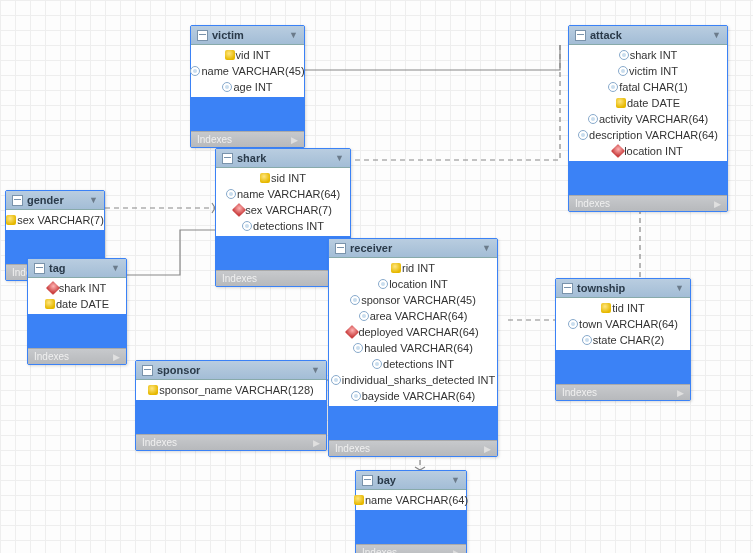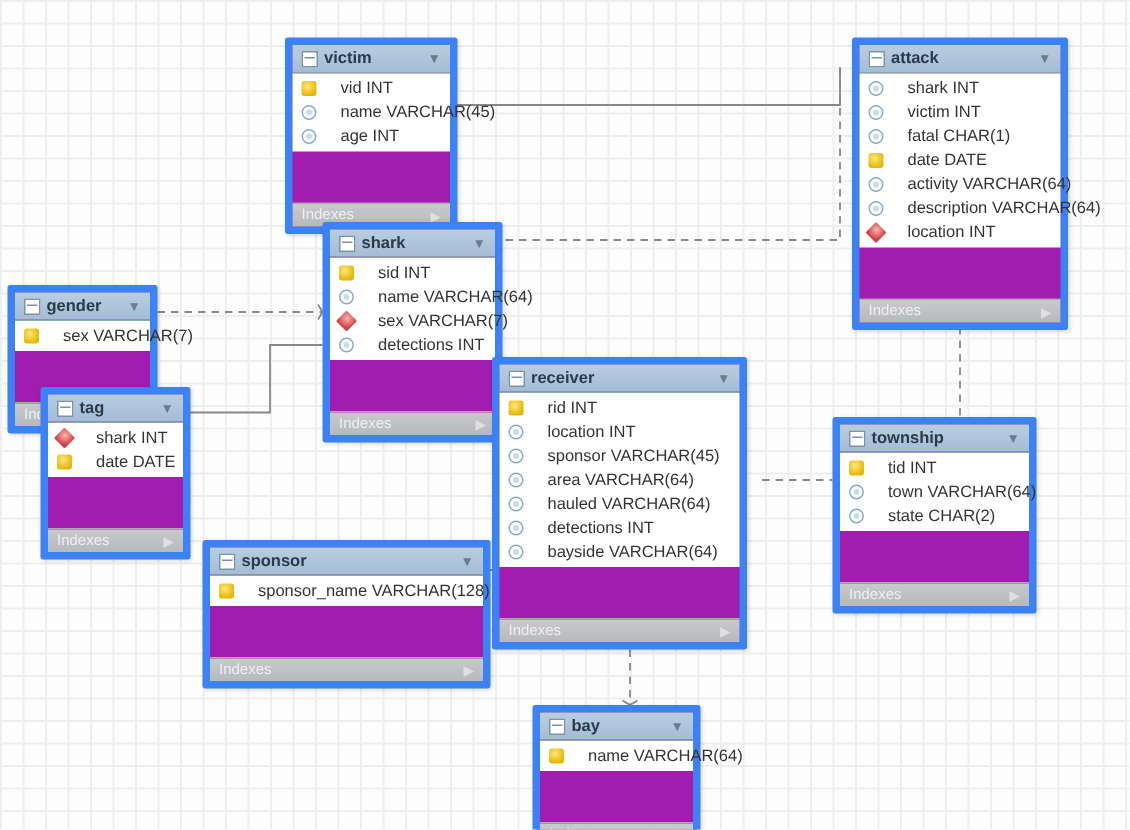--- a/index.html
+++ b/index.html
@@ -11,22 +11,22 @@
       linear-gradient(#eee 1px, transparent 1px),
       linear-gradient(90deg, #eee 1px, transparent 1px);
     background-size: 15px 15px;
     width: 753px;
     height: 553px;
     position: relative;
     overflow: hidden;
   }
   .entity {
     position: absolute;
-    background: #a21caf;
-    border: 5px solid #3b82f6;
+    background: #3b82f6;
+    border: 1px solid #3b82f6;
     border-radius: 2px;
     box-shadow: 1px 1px 3px rgba(0,0,0,0.15);
     min-width: 100px;
   }
   .entity-header {
     background: linear-gradient(#b9cde0, #a3bdd6);
     border-bottom: 1px solid #8aa;
     padding: 3px 6px;
     display: flex;
     align-items: center;
@@ -44,24 +44,25 @@
   .table-icon::before {
     content:''; position:absolute; left:1px; right:1px; top:3px; height:1px; background:#7a93ab;
   }
   .chev {
     margin-left: auto;
     color: #6b7b8b;
     font-size: 9px;
   }
   .cols { padding: 2px 0; background:#fff; }
   .col {
-    display: flex; align-items: center; gap: 16px;
+    display: flex; align-items: center; gap: 1px;
     padding: 2px 6px;
     color: #333;
     white-space: nowrap;
+    justify-content: center;
   }
   .idxs {
     background: linear-gradient(#c7c9cc, #b7b9bc);
     color: #f0f0f0;
     font-size: 10px;
     padding: 2px 6px;
     display: flex;
     align-items: center;
     border-top: 1px solid #aaa;
     margin-top: 34px;
@@ -125,21 +126,21 @@
         <span class="ico attr"></span>
         <span>age INT</span>
       </div>
   </div>
   <div class="idxs">
       <span>Indexes</span>
       <span class="chev">▶</span>
     </div>
 </div>
 
-<div class="entity" style="left:568px; top:25px; width:144px;">
+<div class="entity" style="left:568px; top:25px; width:160px;">
   <div class="entity-header">
     <span class="table-icon"></span>
     <span>attack</span>
     <span class="chev">▼</span>
   </div>
   <div class="cols">
     <div class="col">
         <span class="ico attr"></span>
         <span>shark INT</span>
       </div>
@@ -167,21 +168,21 @@
         <span class="ico fk"></span>
         <span>location INT</span>
       </div>
   </div>
   <div class="idxs">
       <span>Indexes</span>
       <span class="chev">▶</span>
     </div>
 </div>
 
-<div class="entity" style="left:215px; top:148px; width:120px;">
+<div class="entity" style="left:215px; top:148px; width:136px;">
   <div class="entity-header">
     <span class="table-icon"></span>
     <span>shark</span>
     <span class="chev">▼</span>
   </div>
   <div class="cols">
     <div class="col">
         <span class="ico pk"></span>
         <span>sid INT</span>
       </div>
@@ -279,29 +280,37 @@
       </div>
     <div class="col">
         <span class="ico attr"></span>
         <span>sponsor VARCHAR(45)</span>
       </div>
     <div class="col">
         <span class="ico attr"></span>
         <span>area VARCHAR(64)</span>
       </div>
     <div class="col">
+        <span class="ico fk"></span>
+        <span>deployed VARCHAR(64)</span>
+      </div>
+    <div class="col">
         <span class="ico attr"></span>
         <span>hauled VARCHAR(64)</span>
       </div>
     <div class="col">
         <span class="ico attr"></span>
         <span>detections INT</span>
       </div>
     <div class="col">
         <span class="ico attr"></span>
+        <span>individual_sharks_detected INT</span>
+      </div>
+    <div class="col">
+        <span class="ico attr"></span>
         <span>bayside VARCHAR(64)</span>
       </div>
   </div>
   <div class="idxs">
       <span>Indexes</span>
       <span class="chev">▶</span>
     </div>
 </div>
 
 <div class="entity" style="left:555px; top:278px; width:136px;">

